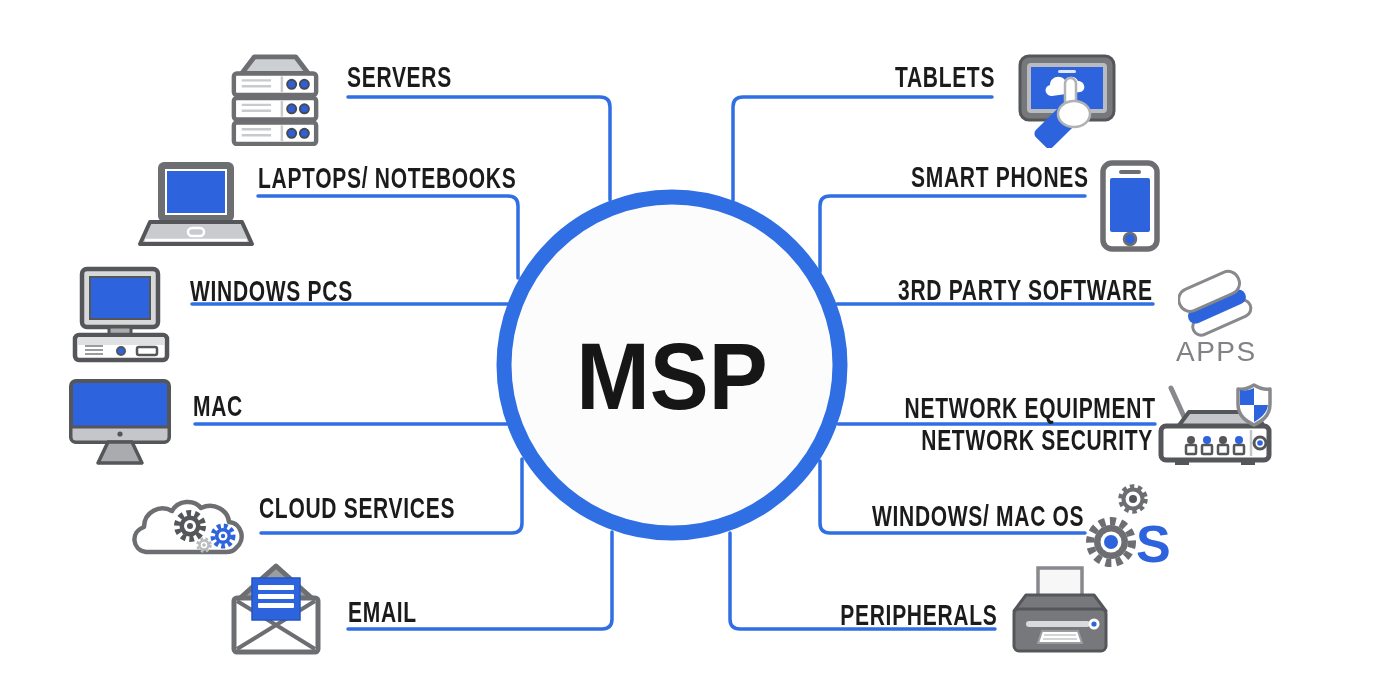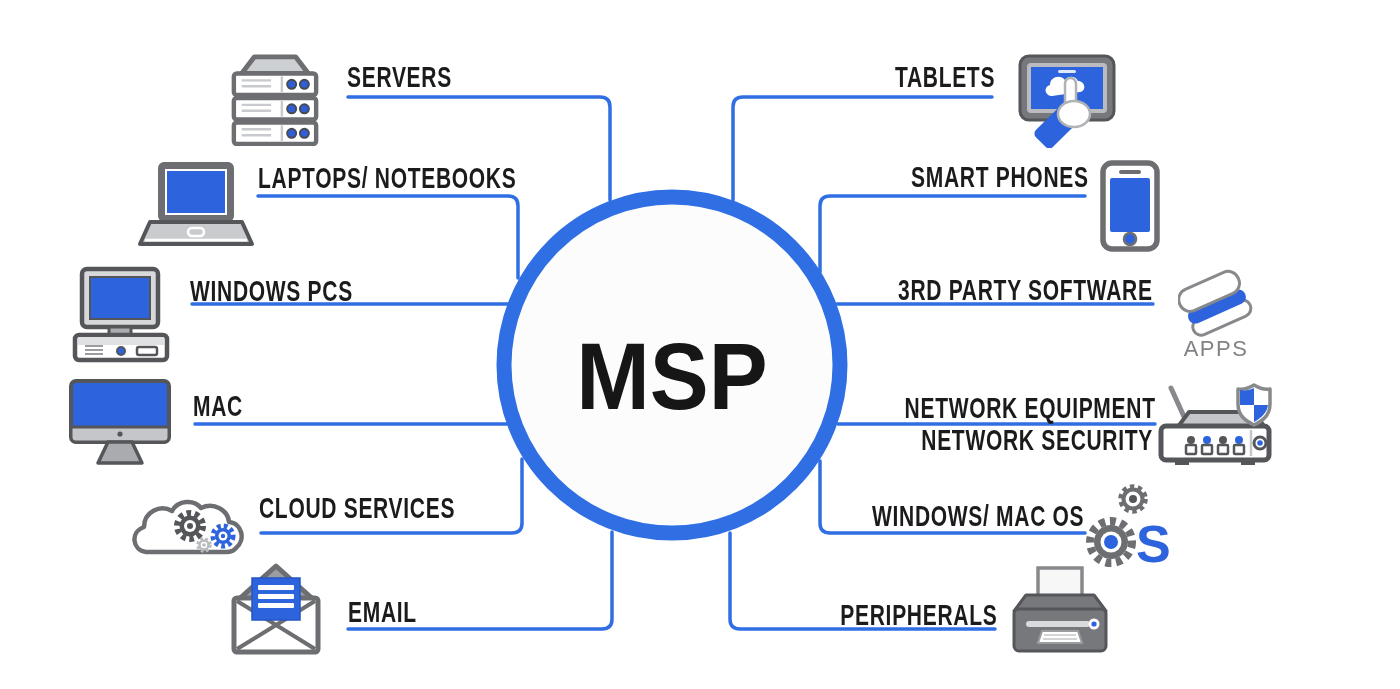--- a/index.html
+++ b/index.html
@@ -8,21 +8,21 @@
   #wires{position:absolute;left:0;top:0;}
   .lbl{position:absolute;font-weight:bold;font-size:30px;line-height:1;letter-spacing:1px;
        color:var(--text,#1b1b1b);white-space:nowrap;}
   .lbl.left{transform:scaleX(0.70);transform-origin:left top;}
   .lbl.right{transform:scaleX(0.70);transform-origin:right top;text-align:right;}
   .center-label{position:absolute;left:512px;top:329px;width:320px;text-align:center;
        font-weight:bold;font-size:95px;line-height:1;color:#161616;transform:scaleX(0.93);}
   .icon{position:absolute;}
   .icon svg{display:block;}
   .apps-caption{position:absolute;left:1176px;top:336px;width:80px;text-align:center;
-       font-size:22px;letter-spacing:1.5px;color:var(--apps-gray,#808285);font-weight:400;}
+       font-size:28px;letter-spacing:1.5px;color:var(--apps-gray,#808285);font-weight:400;}
 </style>
 </head>
 <body>
 
 <div id="stage">
 
   <svg id="wires" width="1400" height="689" viewBox="0 0 1400 689">
     <g fill="none" stroke="var(--accent,#2f6fe3)" stroke-width="3.5" stroke-linecap="round">
       <path d="M348 97 H600 Q610 97 610 107 V200"></path>
       <path d="M258 196 H508 Q518 196 518 206 V278"></path>

